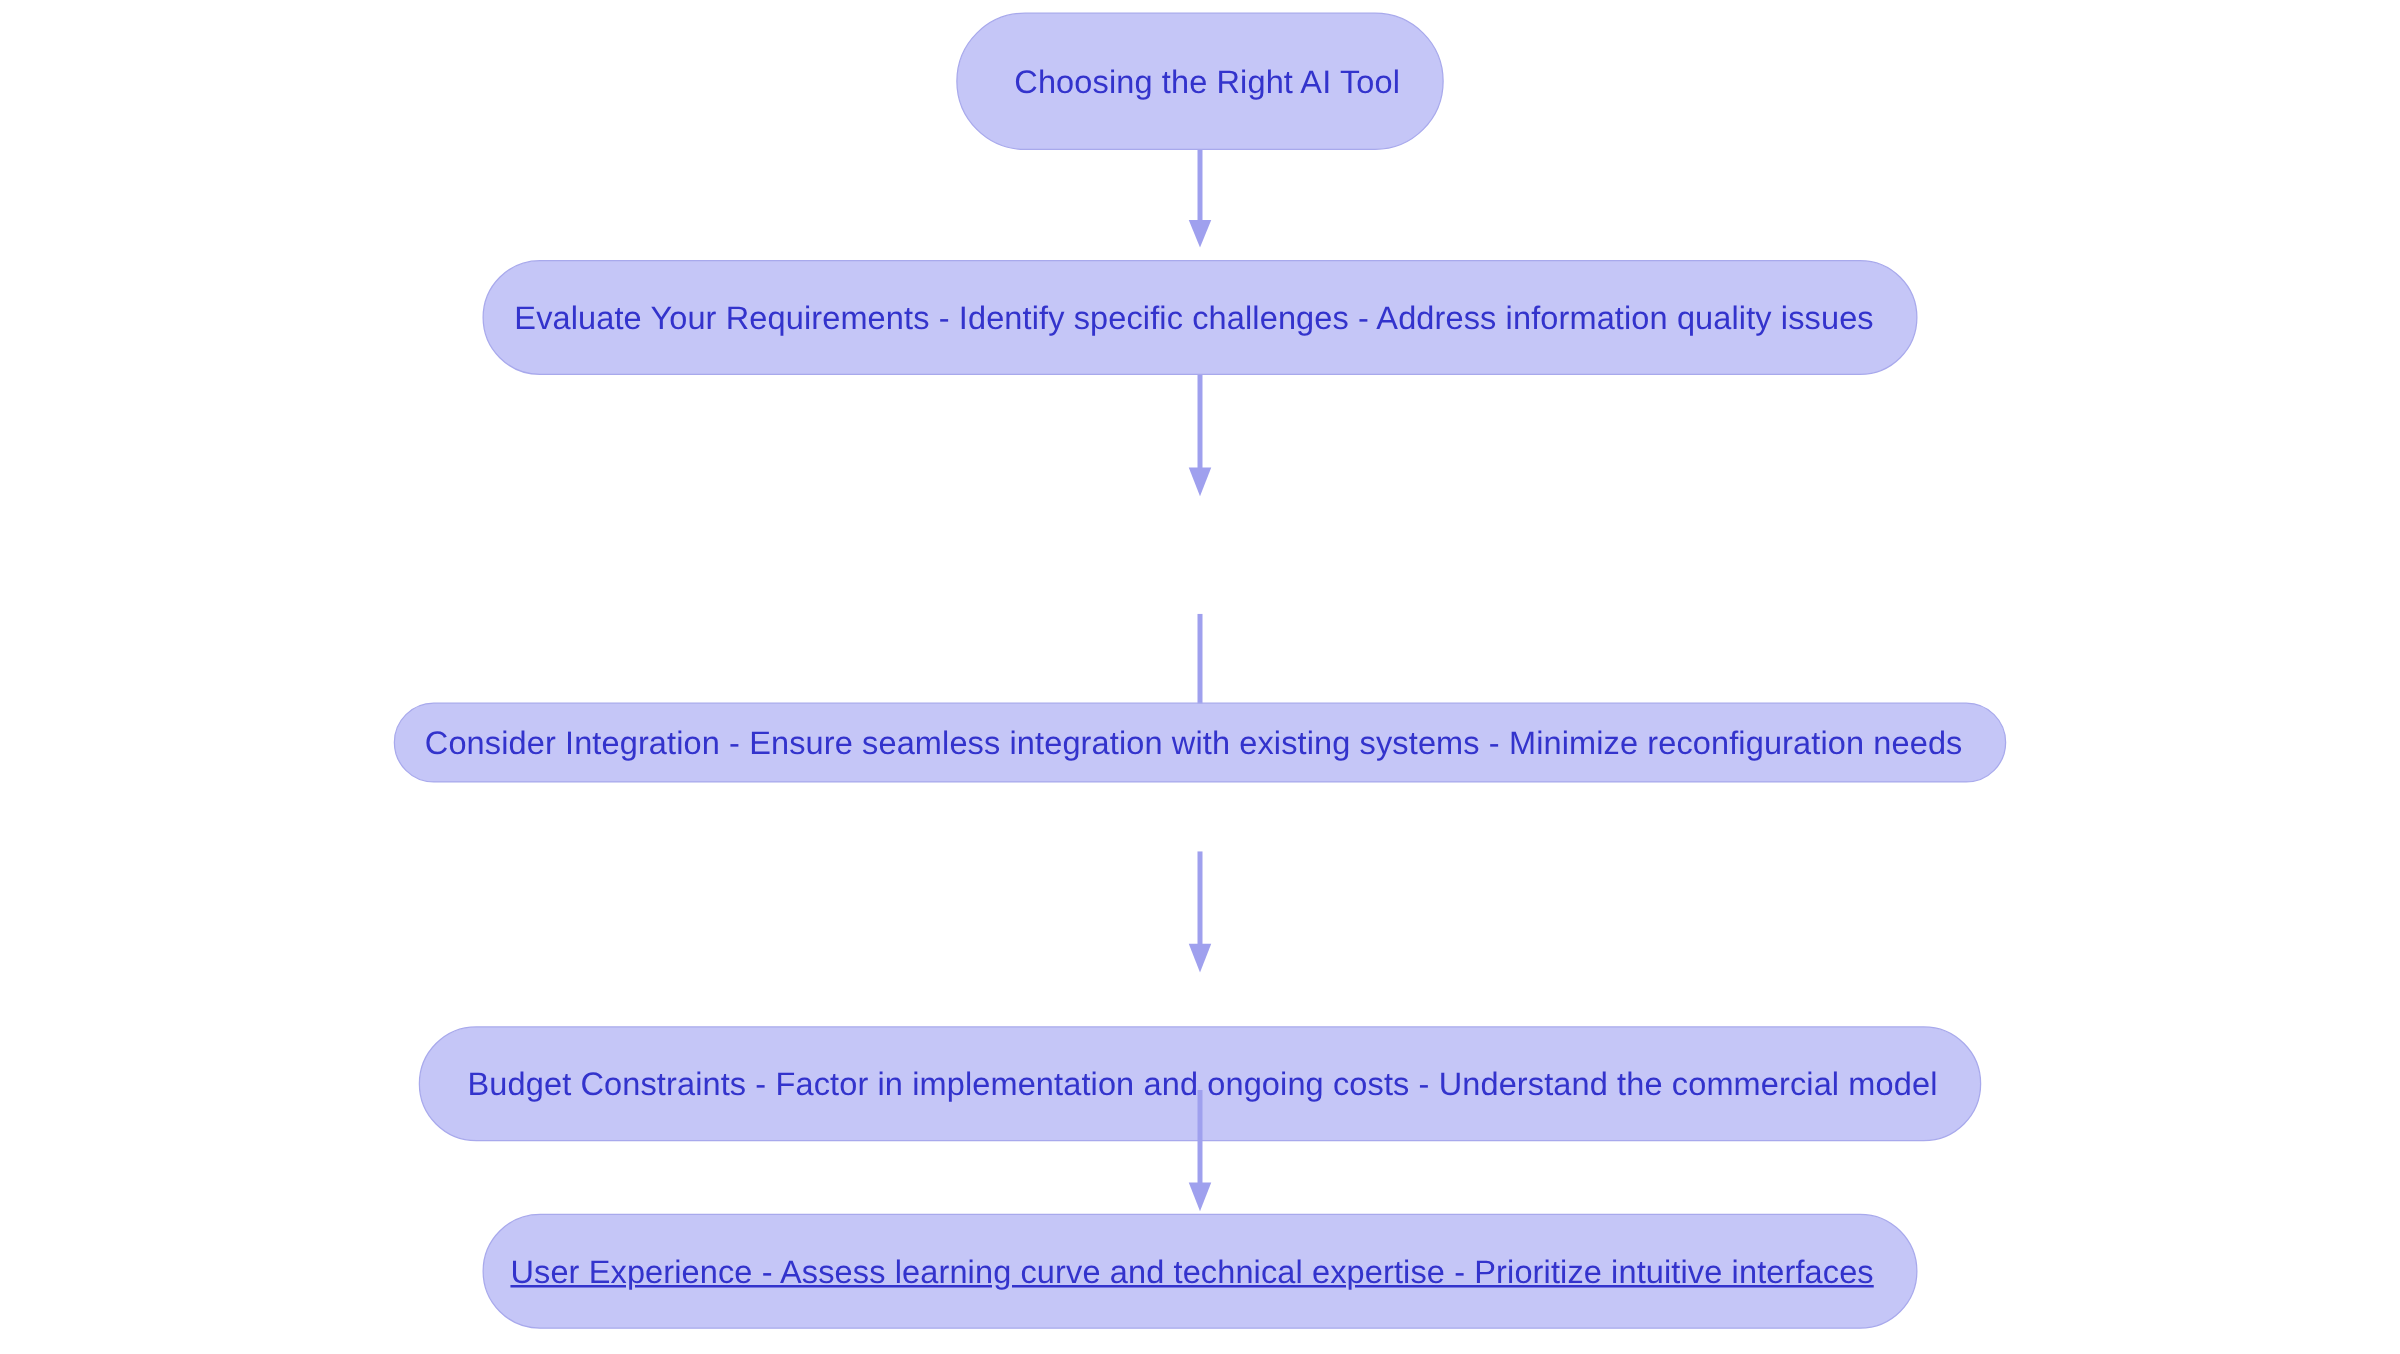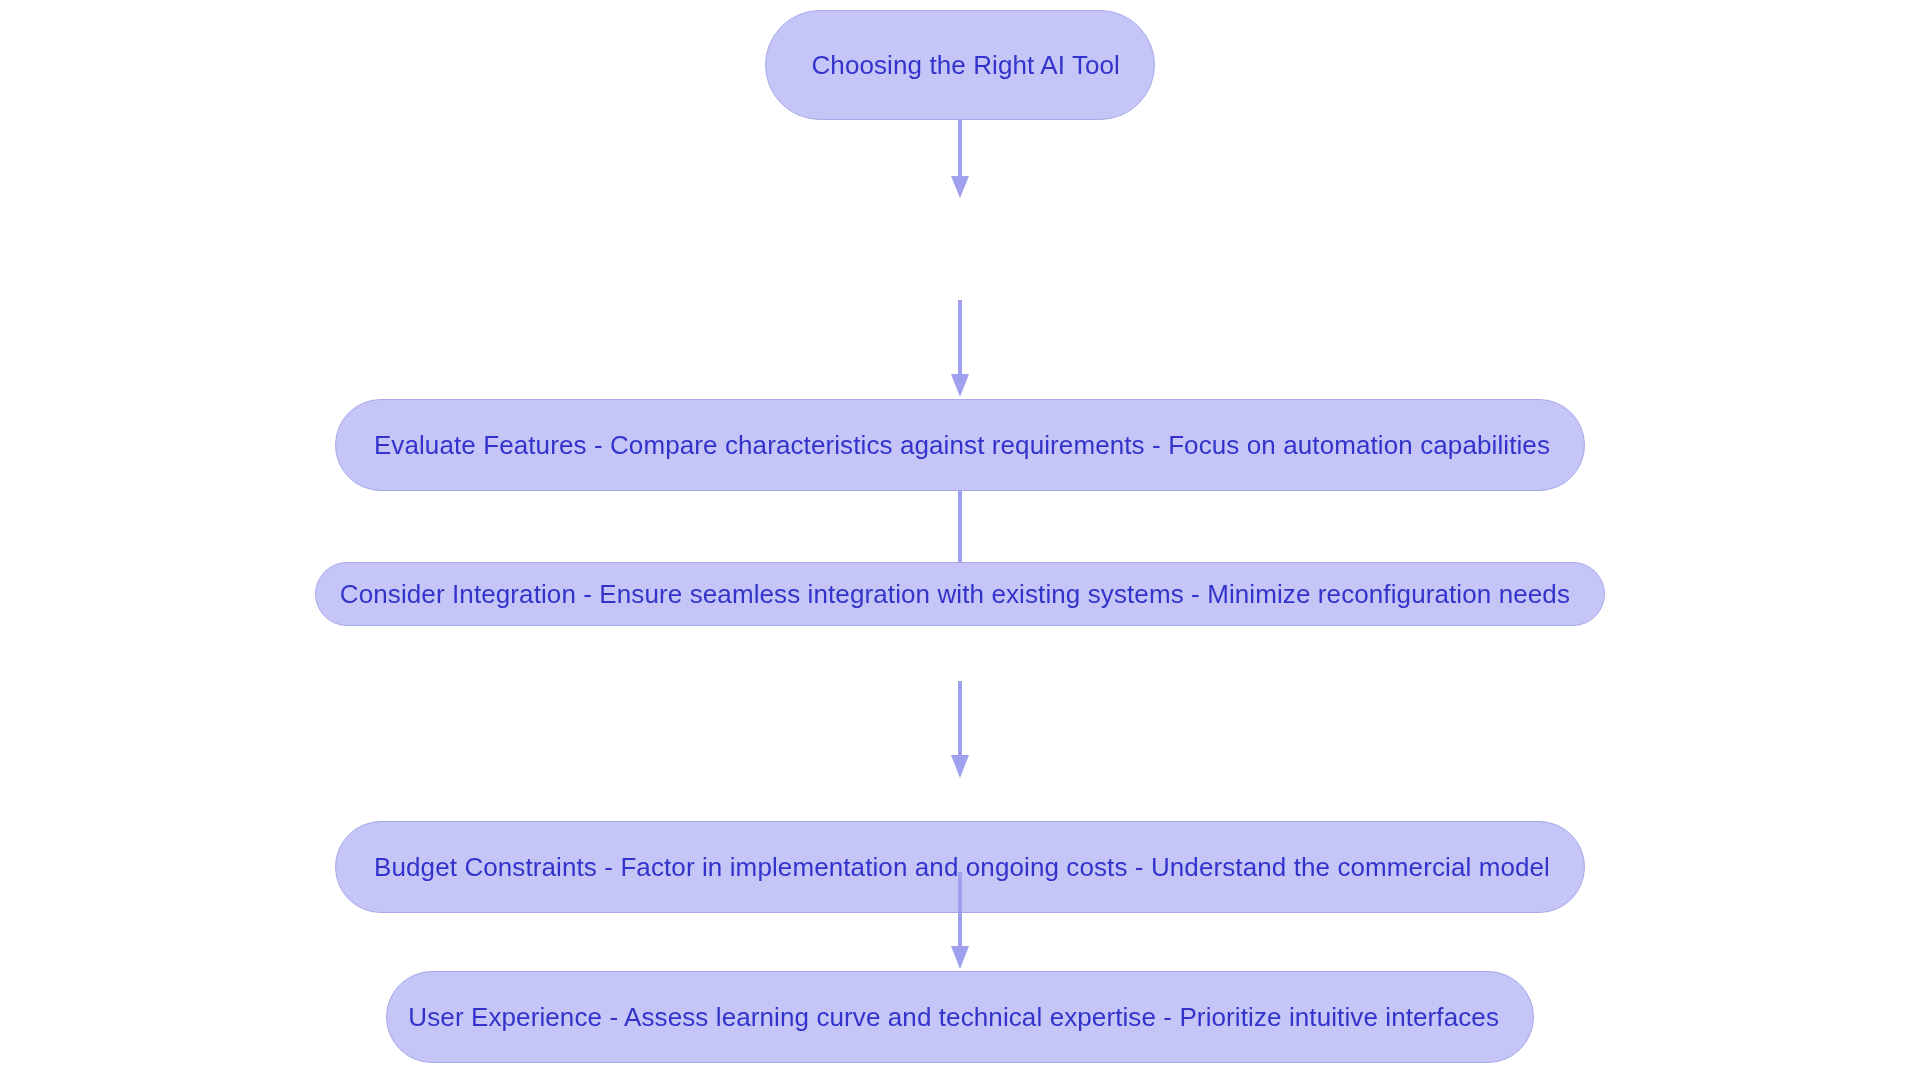--- a/index.html
+++ b/index.html
@@ -59,31 +59,31 @@
     <span class="node-label">Choosing the Right AI Tool</span>
   </div>
 
   <div class="flow-arrow" style="top:120px; height:80px;">
     <svg viewBox="0 0 40 80" preserveAspectRatio="none" aria-hidden="true">
       <line x1="20" y1="0" x2="20" y2="58" stroke="#9fa0ee" stroke-width="4"></line>
       <polygon points="11,56 29,56 20,78" fill="#9fa0ee"></polygon>
     </svg>
   </div>
 
+  <div class="flow-node" style="top:208px; height:92px; width:1148px;">
+    <span class="node-label">Evaluate Your Requirements - Identify specific challenges - Address information quality issues</span>
+  </div>
 
   <div class="flow-arrow" style="top:300px; height:100px;">
     <svg viewBox="0 0 40 100" preserveAspectRatio="none" aria-hidden="true">
       <line x1="20" y1="0" x2="20" y2="76" stroke="#9fa0ee" stroke-width="4"></line>
       <polygon points="11,74 29,74 20,97" fill="#9fa0ee"></polygon>
     </svg>
   </div>
 
-  <div class="flow-node" style="top:399px; height:92px; width:1250px;">
-    <span class="node-label">Evaluate Features - Compare characteristics against requirements - Focus on automation capabilities</span>
-  </div>
 
   <div class="flow-arrow" style="top:491px; height:100px;">
     <svg viewBox="0 0 40 100" preserveAspectRatio="none" aria-hidden="true">
       <line x1="20" y1="0" x2="20" y2="76" stroke="#9fa0ee" stroke-width="4"></line>
       <polygon points="11,74 29,74 20,97" fill="#9fa0ee"></polygon>
     </svg>
   </div>
 
   <div class="flow-node" style="top:562px; height:64px; width:1290px;">
     <span class="node-label">Consider Integration - Ensure seamless integration with existing systems - Minimize reconfiguration needs</span>
@@ -100,17 +100,17 @@
     <span class="node-label">Budget Constraints - Factor in implementation and ongoing costs - Understand the commercial model</span>
   </div>
 
   <div class="flow-arrow" style="top:872px; height:100px;">
     <svg viewBox="0 0 40 100" preserveAspectRatio="none" aria-hidden="true">
       <line x1="20" y1="0" x2="20" y2="76" stroke="#9fa0ee" stroke-width="4"></line>
       <polygon points="11,74 29,74 20,97" fill="#9fa0ee"></polygon>
     </svg>
   </div>
 
-  <div class="flow-node" style="top:971px; height:92px; width:1148px;">
+  <div class="flow-node" style="top:971px; height:92px; width:1148px;text-decoration:underline;">
     <span class="node-label">User Experience - Assess learning curve and technical expertise - Prioritize intuitive interfaces</span>
   </div>
 
 </div>
 
 </body></html>

